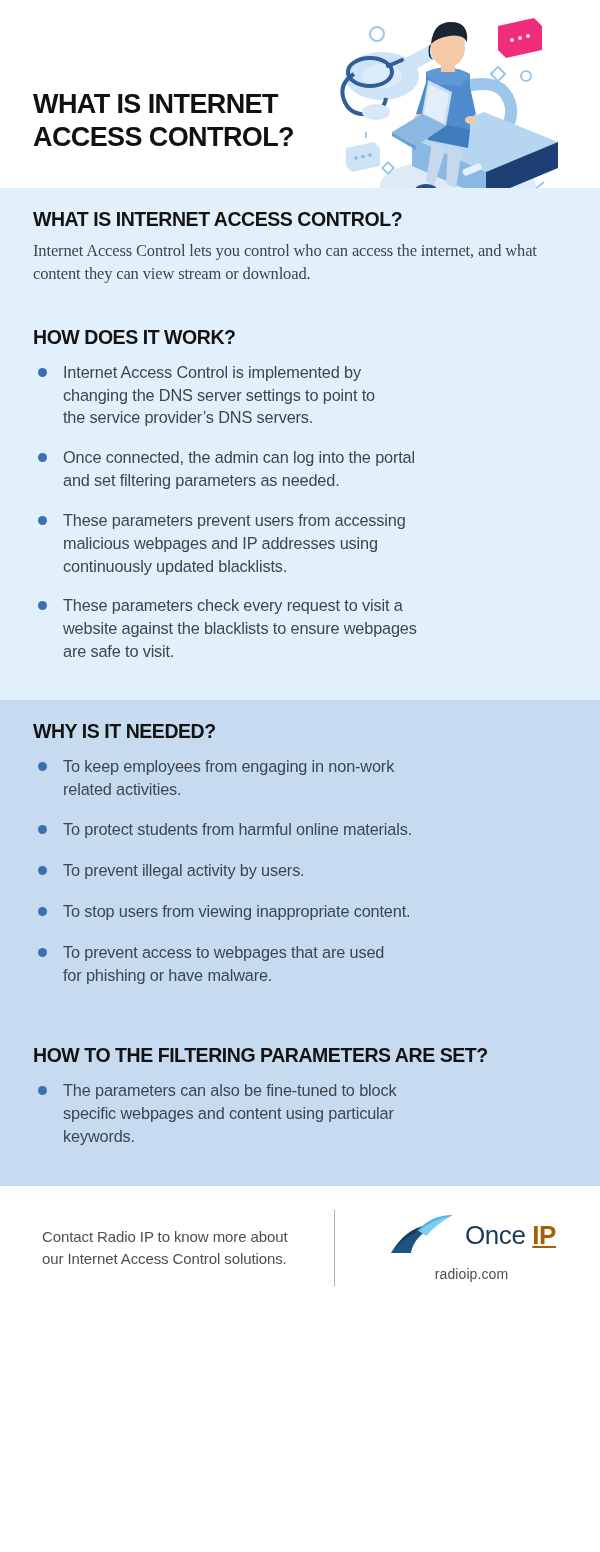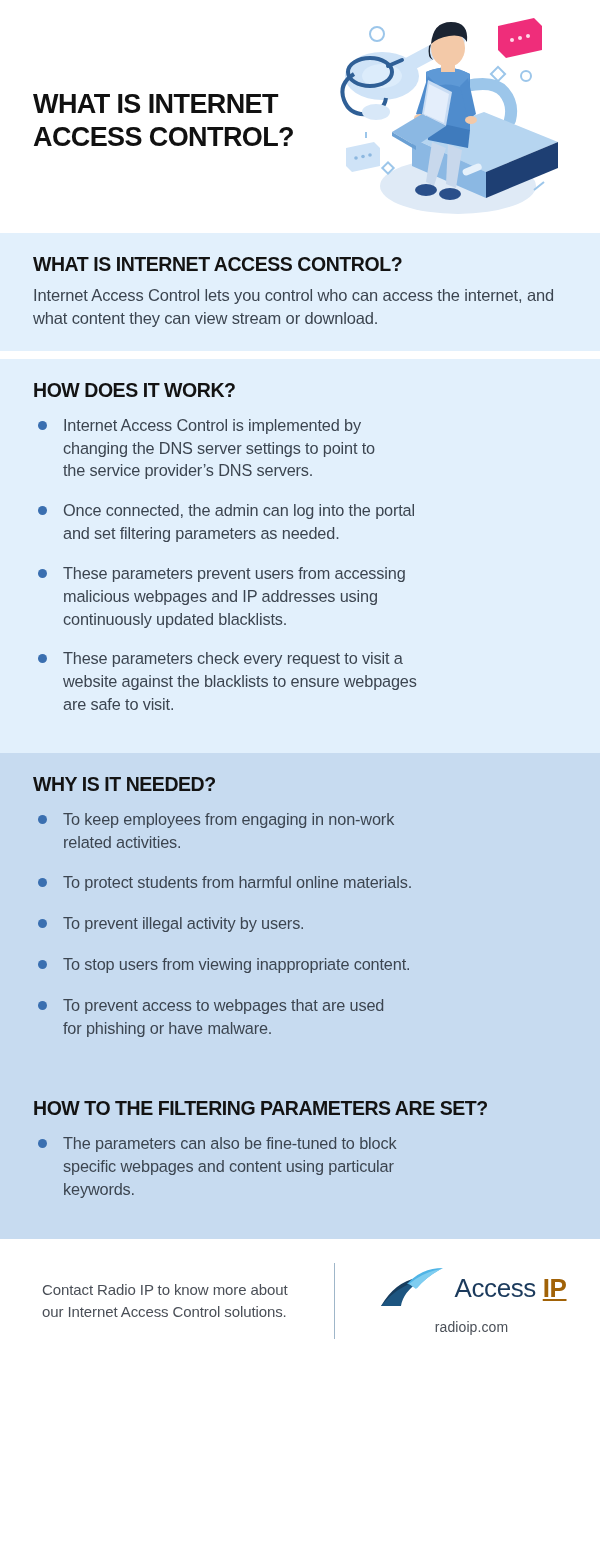--- a/index.html
+++ b/index.html
@@ -17,21 +17,21 @@
     position: relative;
     width: 600px;
     height: 1552px;
     background: #ffffff;
     box-sizing: border-box;
   }
 
   
   .hero {
     position: relative;
-    height: 233px;
+    height: 188px;
     background: #ffffff;
     overflow: hidden;
   }
   .hero-title {
     position: absolute;
     left: 33px;
     top: 88px;
     width: 300px;
     font-family: "Liberation Sans", sans-serif;
     font-weight: bold;
@@ -64,23 +64,24 @@
     letter-spacing: -0.45px;
     color: #131313;
     margin: 0;
     padding-top: 20px;
     padding-bottom: 2px;
   }
   .sec-para {
     font-size: 16.5px;
     line-height: 1.42;
     color: #3c4550;
-    margin: 6px 0 8px 0;
+    margin: 6px 0 0 0;
     padding-bottom: 20px;
     letter-spacing: -0.15px;
+    font-family: Liberation Serif, serif;
   }
 
   ul.bullets {
     list-style: none;
     margin: 0;
     padding: 10px 0 20px 0;
   }
   ul.bullets li {
     position: relative;
     padding-left: 30px;
@@ -297,19 +298,19 @@
 our Internet Access Control solutions.</div>
     <div class="footer-divider"></div>
     <div class="footer-brand">
       <div class="brand-row">
         <svg width="72" height="44" viewBox="0 0 72 44">
           <path d="M4 40 Q18 16 40 12 Q28 22 22 40 Q14 36 4 40 Z" fill="#173d5e"></path>
           <path d="M4 40 Q20 20 44 14 Q26 26 24 40 Z" fill="#1d5580"></path>
           <path d="M30 18 Q44 2 66 2 Q50 10 40 22 Q36 18 30 18 Z" fill="#4fb4e6"></path>
           <path d="M32 18 Q46 6 64 3 Q48 12 39 23 Z" fill="#7fcdf0"></path>
         </svg>
-        <div class="brand-name"><span>Access</span> <span class="ip">IP</span></div>
+        <div class="brand-name"><span>Once</span> <span class="ip">IP</span></div>
       </div>
       <div class="brand-url">radioip.com</div>
     </div>
   </div>
 
 </div>
 
 </body></html>

